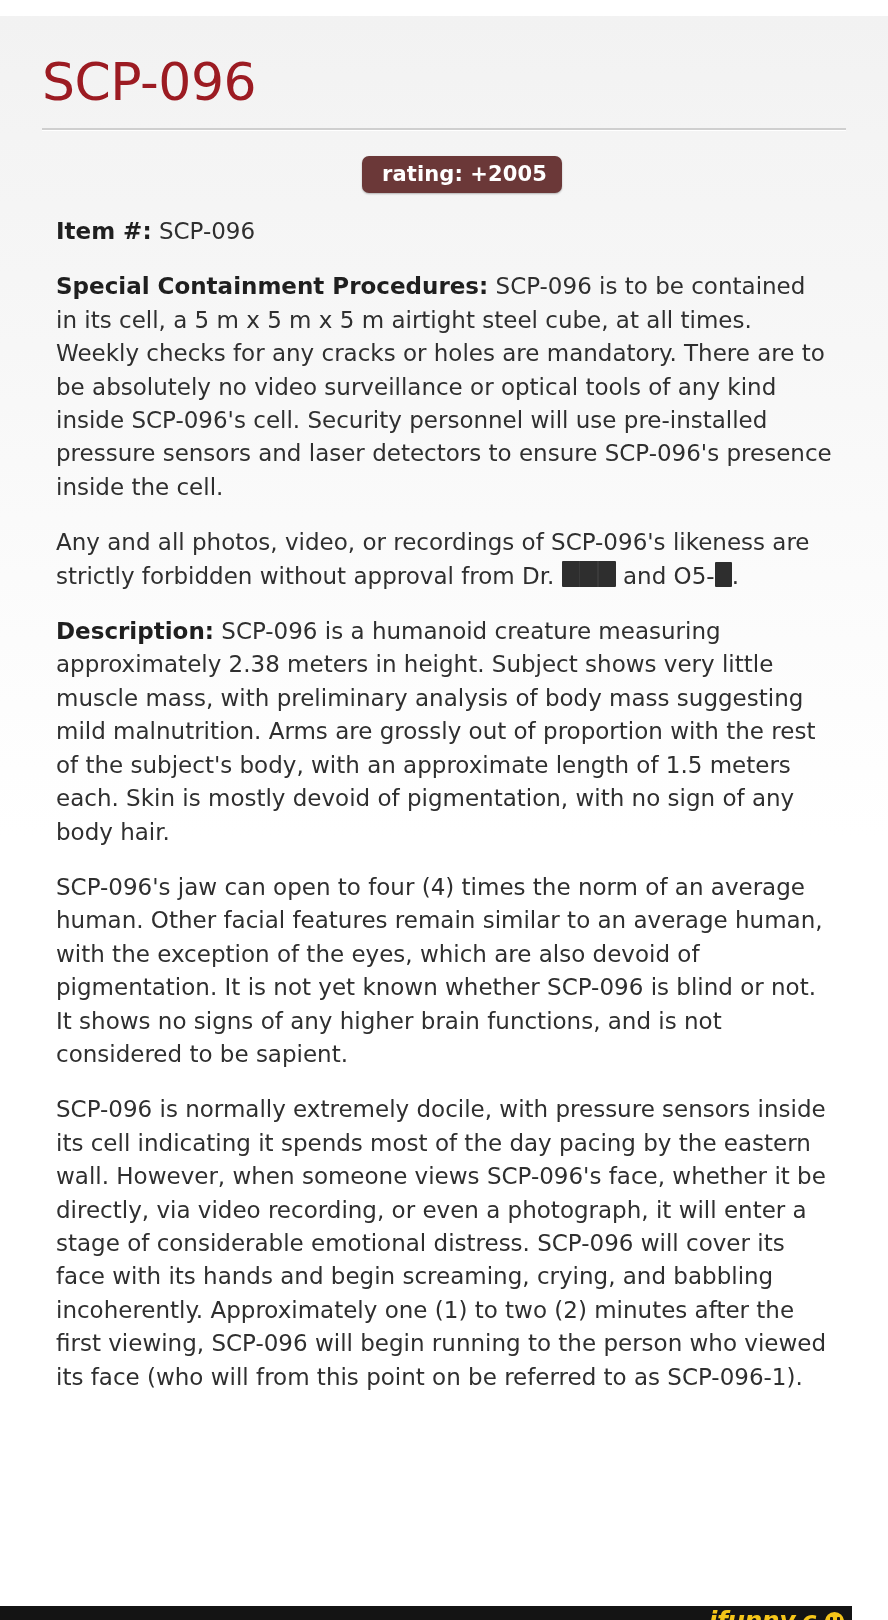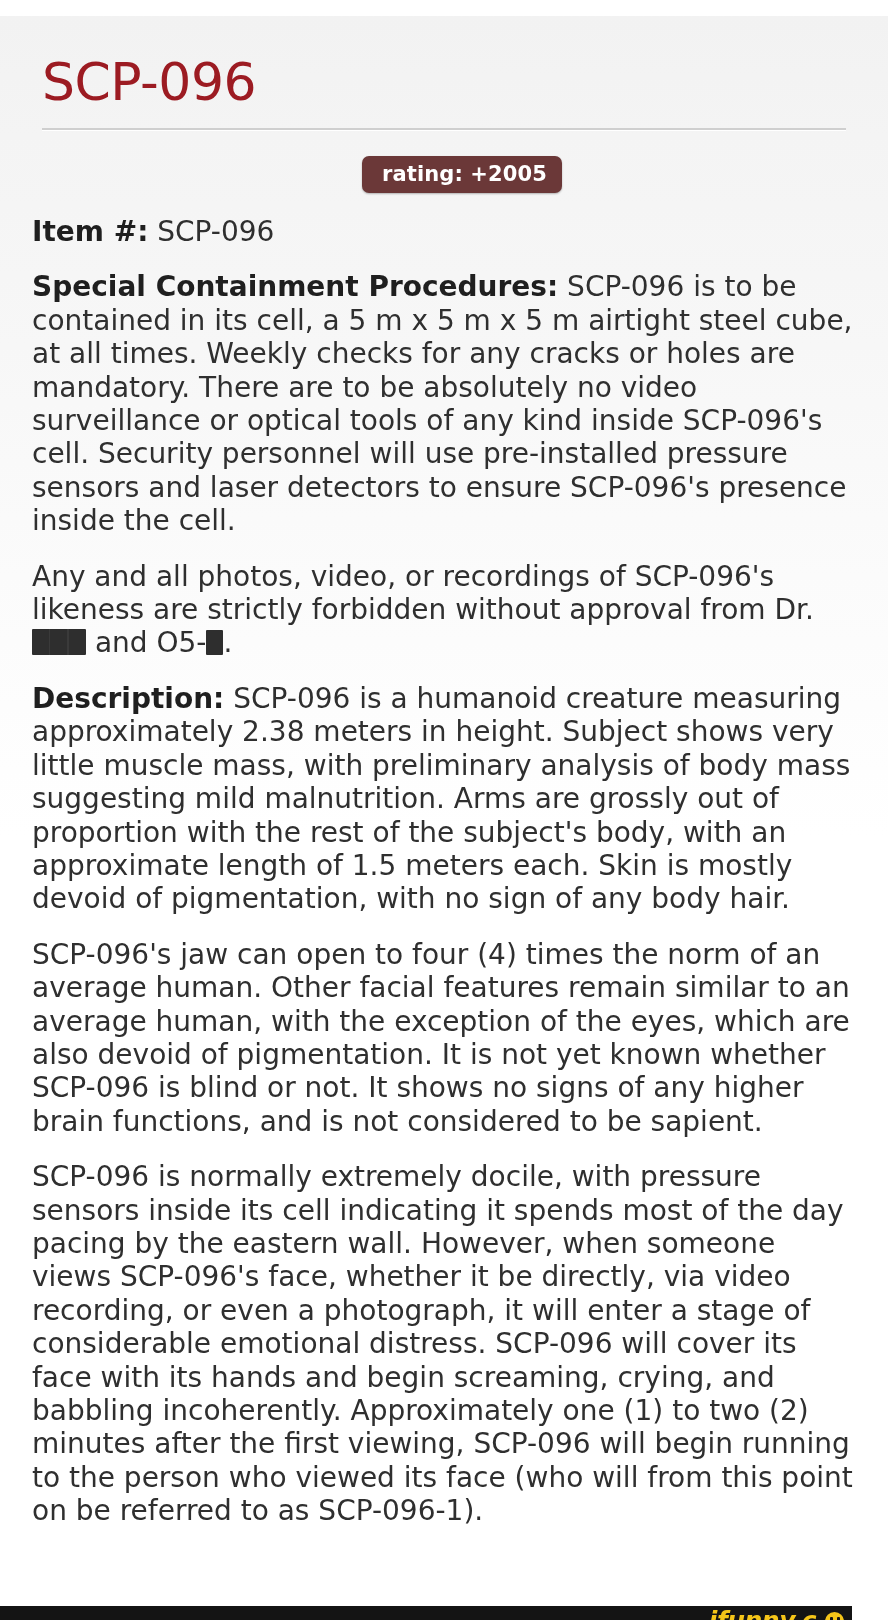--- a/index.html
+++ b/index.html
@@ -92,24 +92,24 @@
     font-size: 21px;
     line-height: 37px;
     padding: 0 14px 0 12px;
     font-weight: 400;
     cursor: pointer;
     user-select: none;
   }
 
   
   #content {
-    padding: 0 32px;
+    padding: 0 56px;
     margin-top: 22px;
     color: #2f2f2f;
-    font-size: 28px;
+    font-size: 23px;
     line-height: 33.4px;
   }
   #content p {
     margin: 0 0 22px 0;
   }
   .lbl {
     font-weight: bold;
     color: #1f1f1f;
   }
   .redact {

